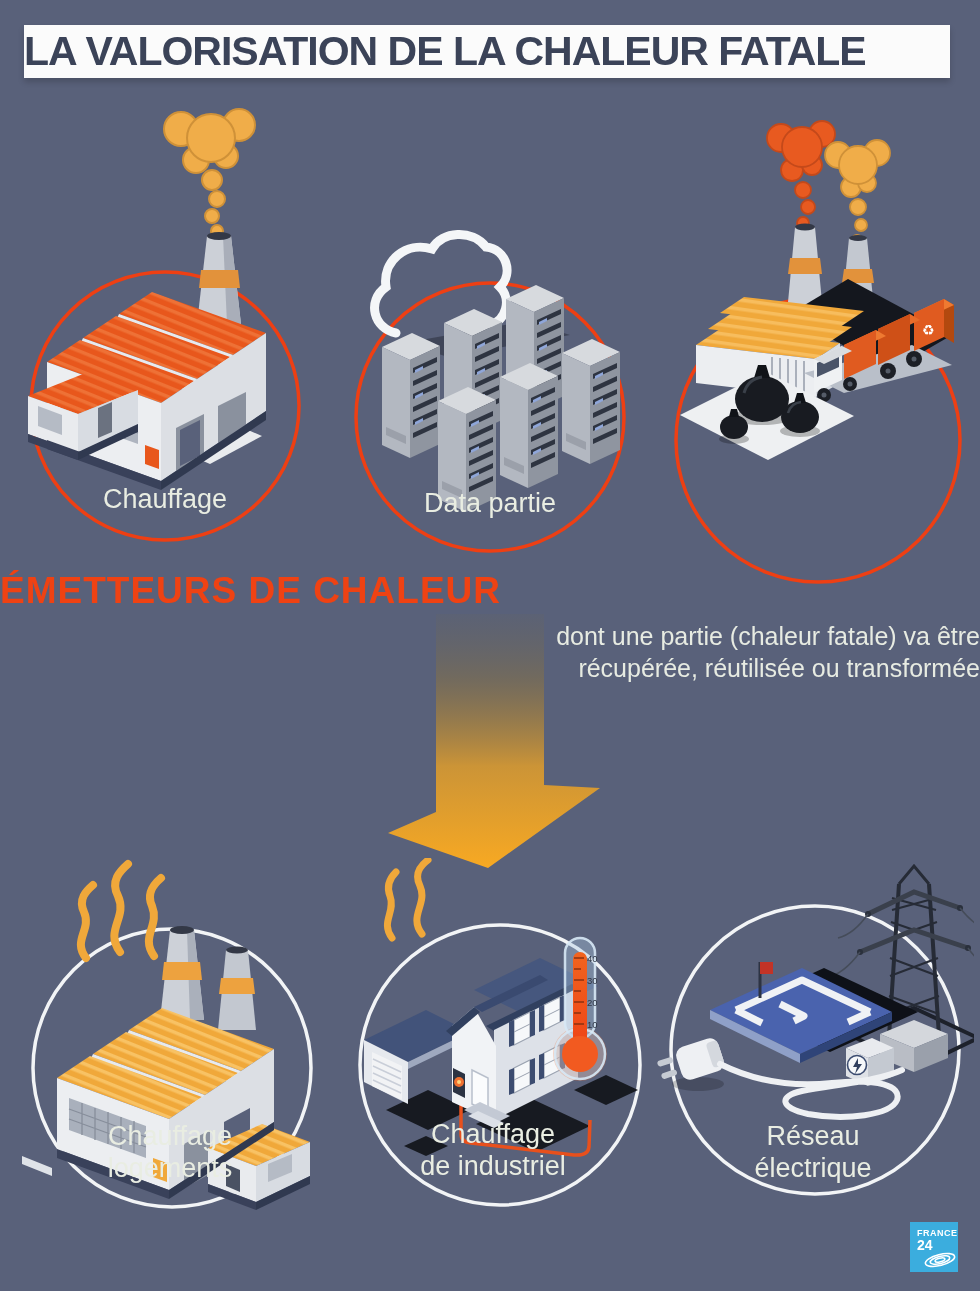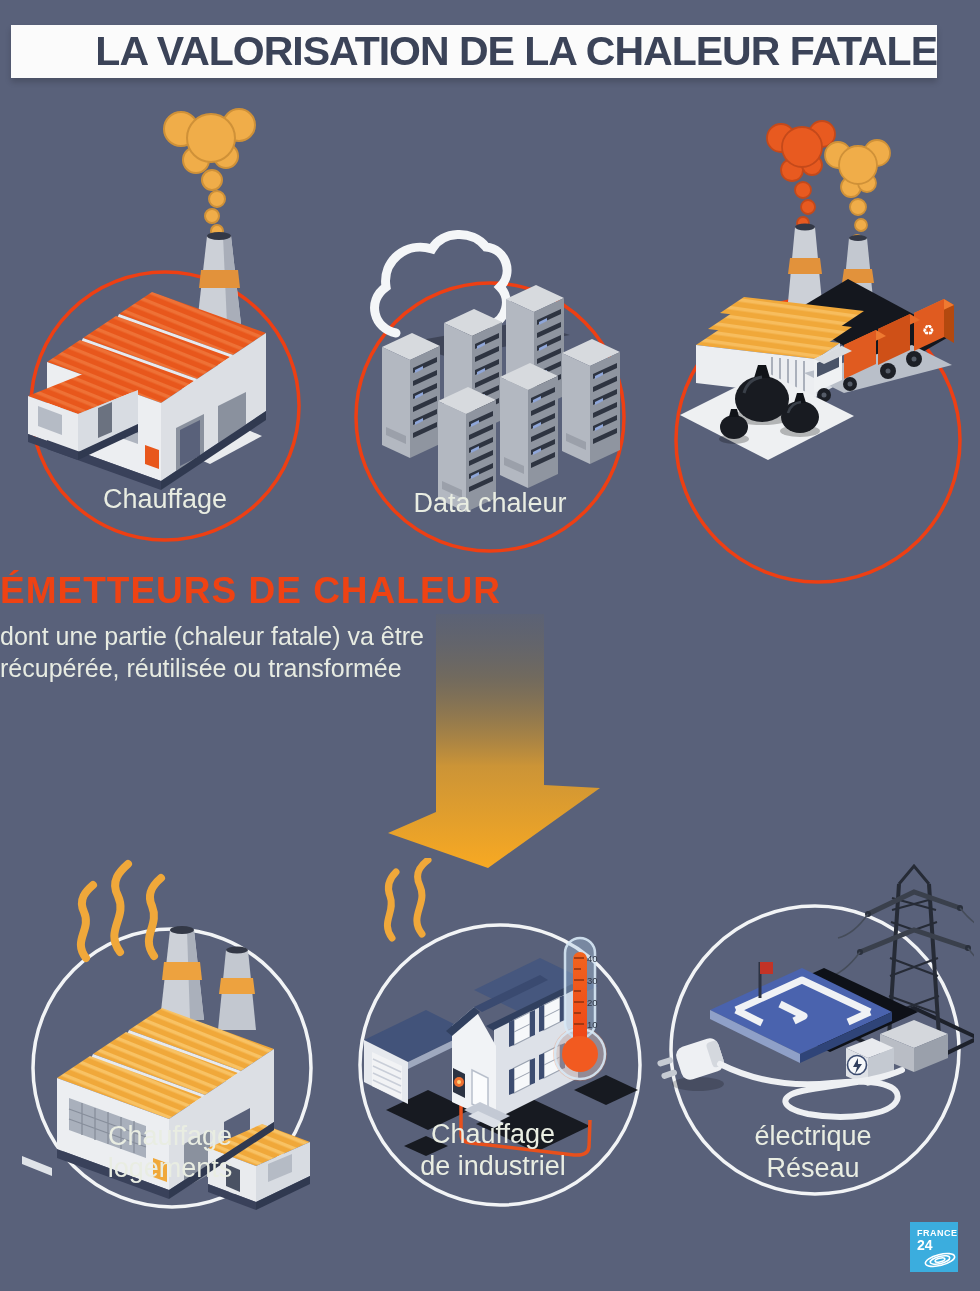--- a/index.html
+++ b/index.html
@@ -1,27 +1,27 @@
 <!DOCTYPE html>
 <html><head>
 <meta charset="utf-8">
 <style>
   html,body{margin:0;padding:0;background:#59617a;}
   .stage{position:relative;width:980px;height:1291px;background:#59617a;overflow:hidden;
          font-family:"Liberation Sans",sans-serif;}
-  .banner{position:absolute;left:11px;top:25px;width:926px;height:53px;background:#fbfbfb;
-          box-shadow:0 4px 6px rgba(0,0,0,.18);display:flex;align-items:center;justify-content:flex-end;}
+  .banner{position:absolute;left:24px;top:25px;width:926px;height:53px;background:#fbfbfb;
+          box-shadow:0 4px 6px rgba(0,0,0,.18);display:flex;align-items:center;justify-content:flex-start;}
   .banner h1{margin:0;font-size:41px;font-weight:700;letter-spacing:-1px;color:#3b4358;white-space:nowrap;}
   .cell{position:absolute;}
   .art{position:absolute;left:0;top:0;}
   .cell-label{position:absolute;left:0;right:0;text-align:center;color:#e9ede2;font-size:27px;
               line-height:32px;z-index:5;}
   .mid-heading{position:absolute;left:0;top:570px;width:100%;color:#ef4213;
                font-size:37px;font-weight:700;letter-spacing:1px;z-index:4;}
-  .mid-sub{position:absolute;left:0;top:620px;width:100%;text-align:left;color:#e7ebe2;
+  .mid-sub{position:absolute;left:0;top:620px;width:100%;text-align:right;color:#e7ebe2;
            font-size:25px;line-height:32px;z-index:4;}
   .arrow-wrap{position:absolute;left:368px;top:604px;z-index:2;}
   .logo{position:absolute;left:910px;top:1222px;z-index:6;}
 </style>
 </head>
 <body>
 
 <div class="stage">
 
   <div class="banner">
@@ -114,21 +114,21 @@
       <g>
         <use href="#cab2" x="44" y="122"></use>
           <use href="#cab2" x="106" y="98"></use>
           <use href="#cab2" x="168" y="74"></use>
         <use href="#cab2" x="100" y="176"></use>
           <use href="#cab2" x="162" y="152"></use>
           <use href="#cab2" x="224" y="128"></use>
       </g>
     </svg>
     <div class="cell-label" style="top:262px">
-      <span>Data chaleur</span>
+      <span>Data partie</span>
     </div>
   </div>
 
   <div class="cell" style="left:652px;top:95px;width:326px;height:492px">
     <svg class="art" width="326" height="492" viewBox="0 0 326 492">
       <defs>
         <pattern id="corrA3" width="9" height="9" patternUnits="userSpaceOnUse" patternTransform="rotate(98)">
           <rect width="9" height="9" fill="#f0a83a"></rect>
             <rect width="3.5" height="9" fill="#f7bd5e"></rect>
         </pattern>
@@ -402,22 +402,22 @@
         <g transform="rotate(-18 48 201)">
           <rect x="6" y="190" width="16" height="6" rx="3" fill="#c6cbd3"></rect>
           <rect x="6" y="203" width="16" height="6" rx="3" fill="#c6cbd3"></rect>
           <rect x="26" y="184" width="44" height="34" rx="9" fill="#eef0f3"></rect>
           <rect x="58" y="188" width="12" height="26" rx="4" fill="#d4d8de"></rect>
         </g>
       </g>
       <path d="M68,206 C104,224 142,229 180,225 C226,220 250,228 245,242 C239,257 194,263 156,256 C128,250 126,238 150,233 C196,225 228,222 250,212" stroke="#eef0f3" stroke-width="6" fill="none" stroke-linecap="round"></path>
     </svg>
     <div class="cell-label" style="top:262px">
+      <span style="display:block">Réseau</span>
       <span style="display:block">électrique</span>
-      <span style="display:block">Réseau</span>
     </div>
   </div>
 
   <div class="logo">
     <svg width="48" height="50" viewBox="0 0 48 50">
       <rect width="48" height="50" fill="#3badde"></rect>
       <text x="7" y="14" font-size="9" font-weight="bold" fill="#ffffff" letter-spacing="0.5">FRANCE</text>
       <text x="7" y="28" font-size="14" font-weight="bold" fill="#ffffff">24</text>
       <g transform="rotate(-14 30 38)" stroke="#ffffff" fill="none" stroke-width="1.6">
         <ellipse cx="30" cy="38" rx="15" ry="5.5"></ellipse>

